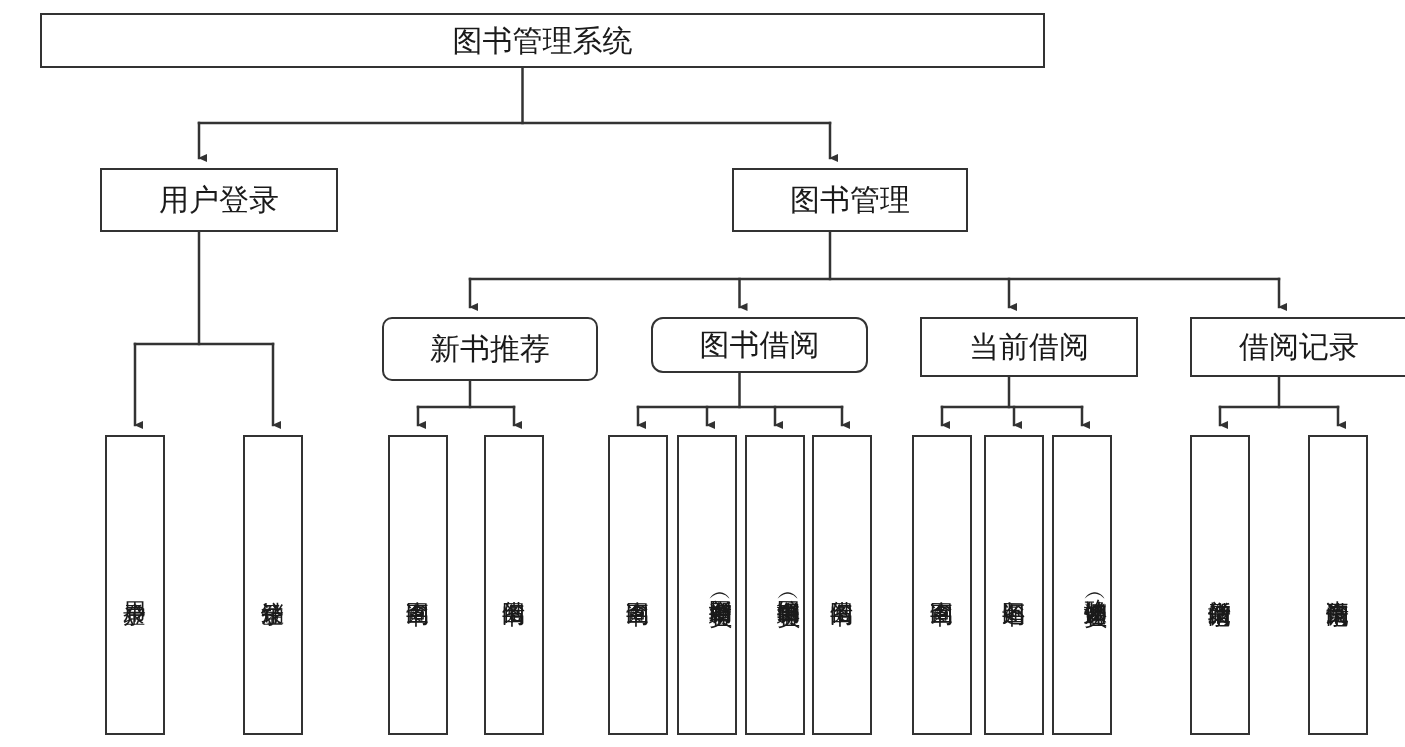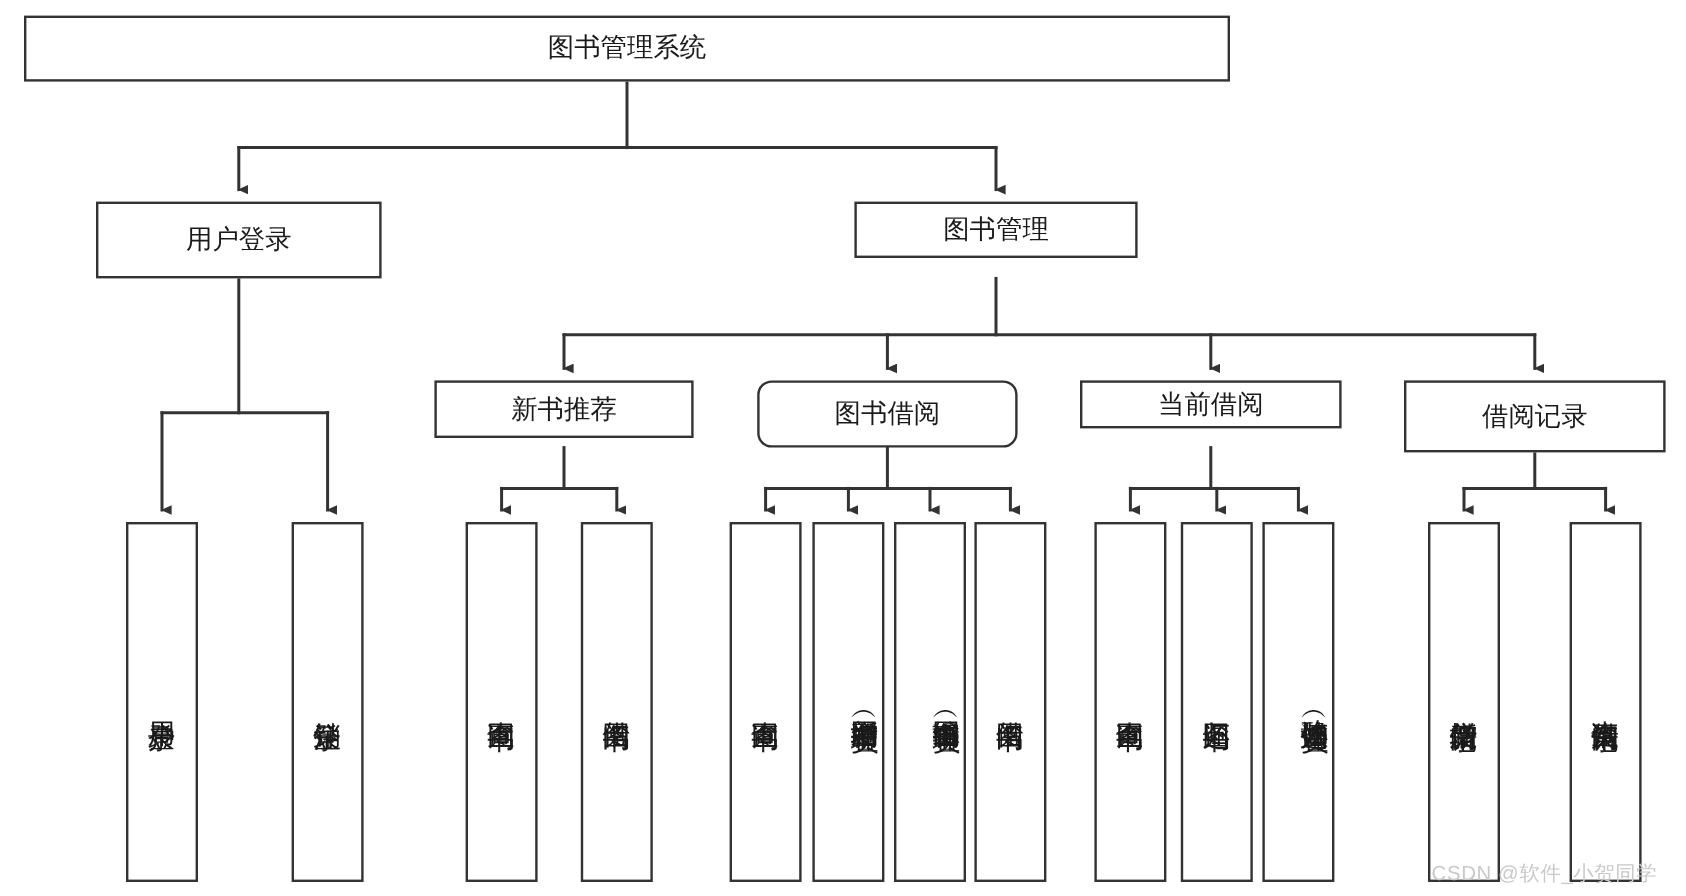--- a/index.html
+++ b/index.html
@@ -29,23 +29,24 @@
     position: absolute;
     box-sizing: border-box;
     border: 2.5px solid #333333;
     background: #ffffff;
     display: flex;
     align-items: center;
     justify-content: center;
     color: #1a1a1a;
   }
   .node.h {
-    font-size: 22px;
+    font-size: 30px;
     line-height: 1.2;
     white-space: nowrap;
+    margin-left: 20px;
   }
   .node.v {
     writing-mode: vertical-rl;
     text-orientation: upright;
     font-size: 23px;
     line-height: 1.22;
     letter-spacing: 1px;
     padding: 4px 0;
   }
   .node.v.top {
@@ -106,30 +107,30 @@
       </g>
   </svg>
 
   <div id="node-layer">
       <div class="node h" style="left: 20px; top: 13px; width: 1005px; height: 55px;">
         <span>图书管理系统</span>
       </div>
       <div class="node h" style="left: 80px; top: 168px; width: 238px; height: 64px;">
         <span>用户登录</span>
       </div>
-      <div class="node h" style="left: 712px; top: 168px; width: 236px; height: 47px; text-align: right;">
+      <div class="node h" style="left: 712px; top: 168px; width: 236px; height: 64px; text-align: right;">
         <span>图书管理</span>
       </div>
-      <div class="node h" style="left: 362px; top: 317px; width: 216px; height: 48px;">
+      <div class="node h" style="left: 362px; top: 317px; width: 216px; height: 64px; border-radius: 10px;">
         <span>新书推荐</span>
       </div>
       <div class="node h" style="left: 631px; top: 317px; width: 217px; height: 56px; border-radius: 12px;">
         <span>图书借阅</span>
       </div>
-      <div class="node h" style="left: 900px; top: 317px; width: 218px; height: 40px;">
+      <div class="node h" style="left: 900px; top: 317px; width: 218px; height: 60px;">
         <span>当前借阅</span>
       </div>
       <div class="node h" style="left: 1170px; top: 317px; width: 218px; height: 60px;">
         <span>借阅记录</span>
       </div>
       <div class="node v" style="left: 105px; top: 435px; width: 60px; height: 300px;">
         <span>用户登录</span>
       </div>
       <div class="node v" style="left: 243px; top: 435px; width: 60px; height: 300px;">
         <span>注销登录</span>
@@ -162,14 +163,13 @@
         <span>确认归还（管理员）</span>
       </div>
       <div class="node v" style="left: 1190px; top: 435px; width: 60px; height: 300px;">
         <span>新增借阅记录</span>
       </div>
       <div class="node v" style="left: 1308px; top: 435px; width: 60px; height: 300px;">
         <span>查询借阅记录</span>
       </div>
     </div>
 
-  <div class="watermark" style="left: 1193px; top: 716px;">CSDN @软件_小贺同学</div>
 </div>
 
 </body></html>

